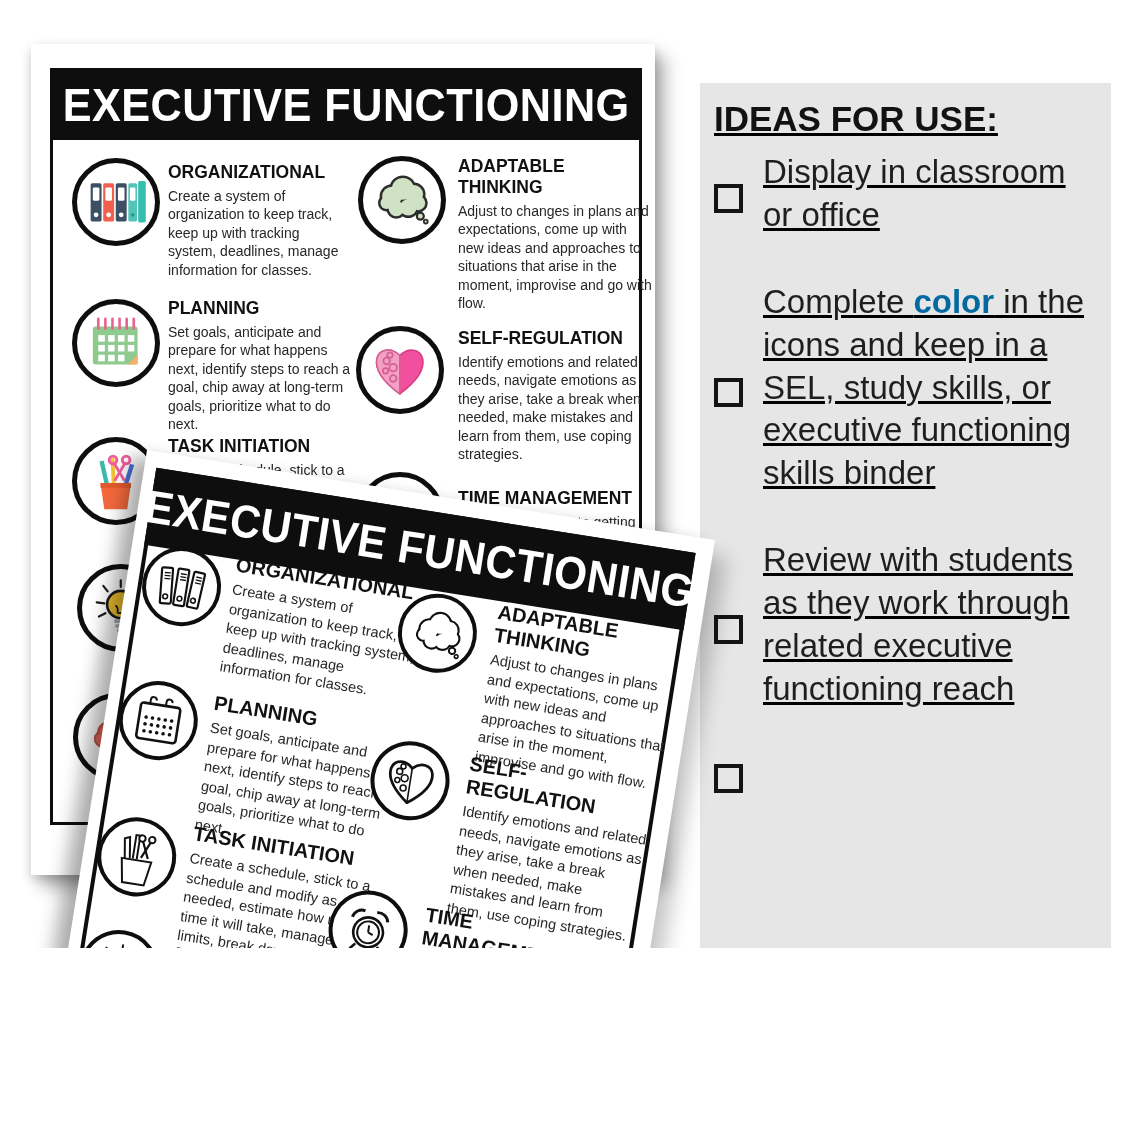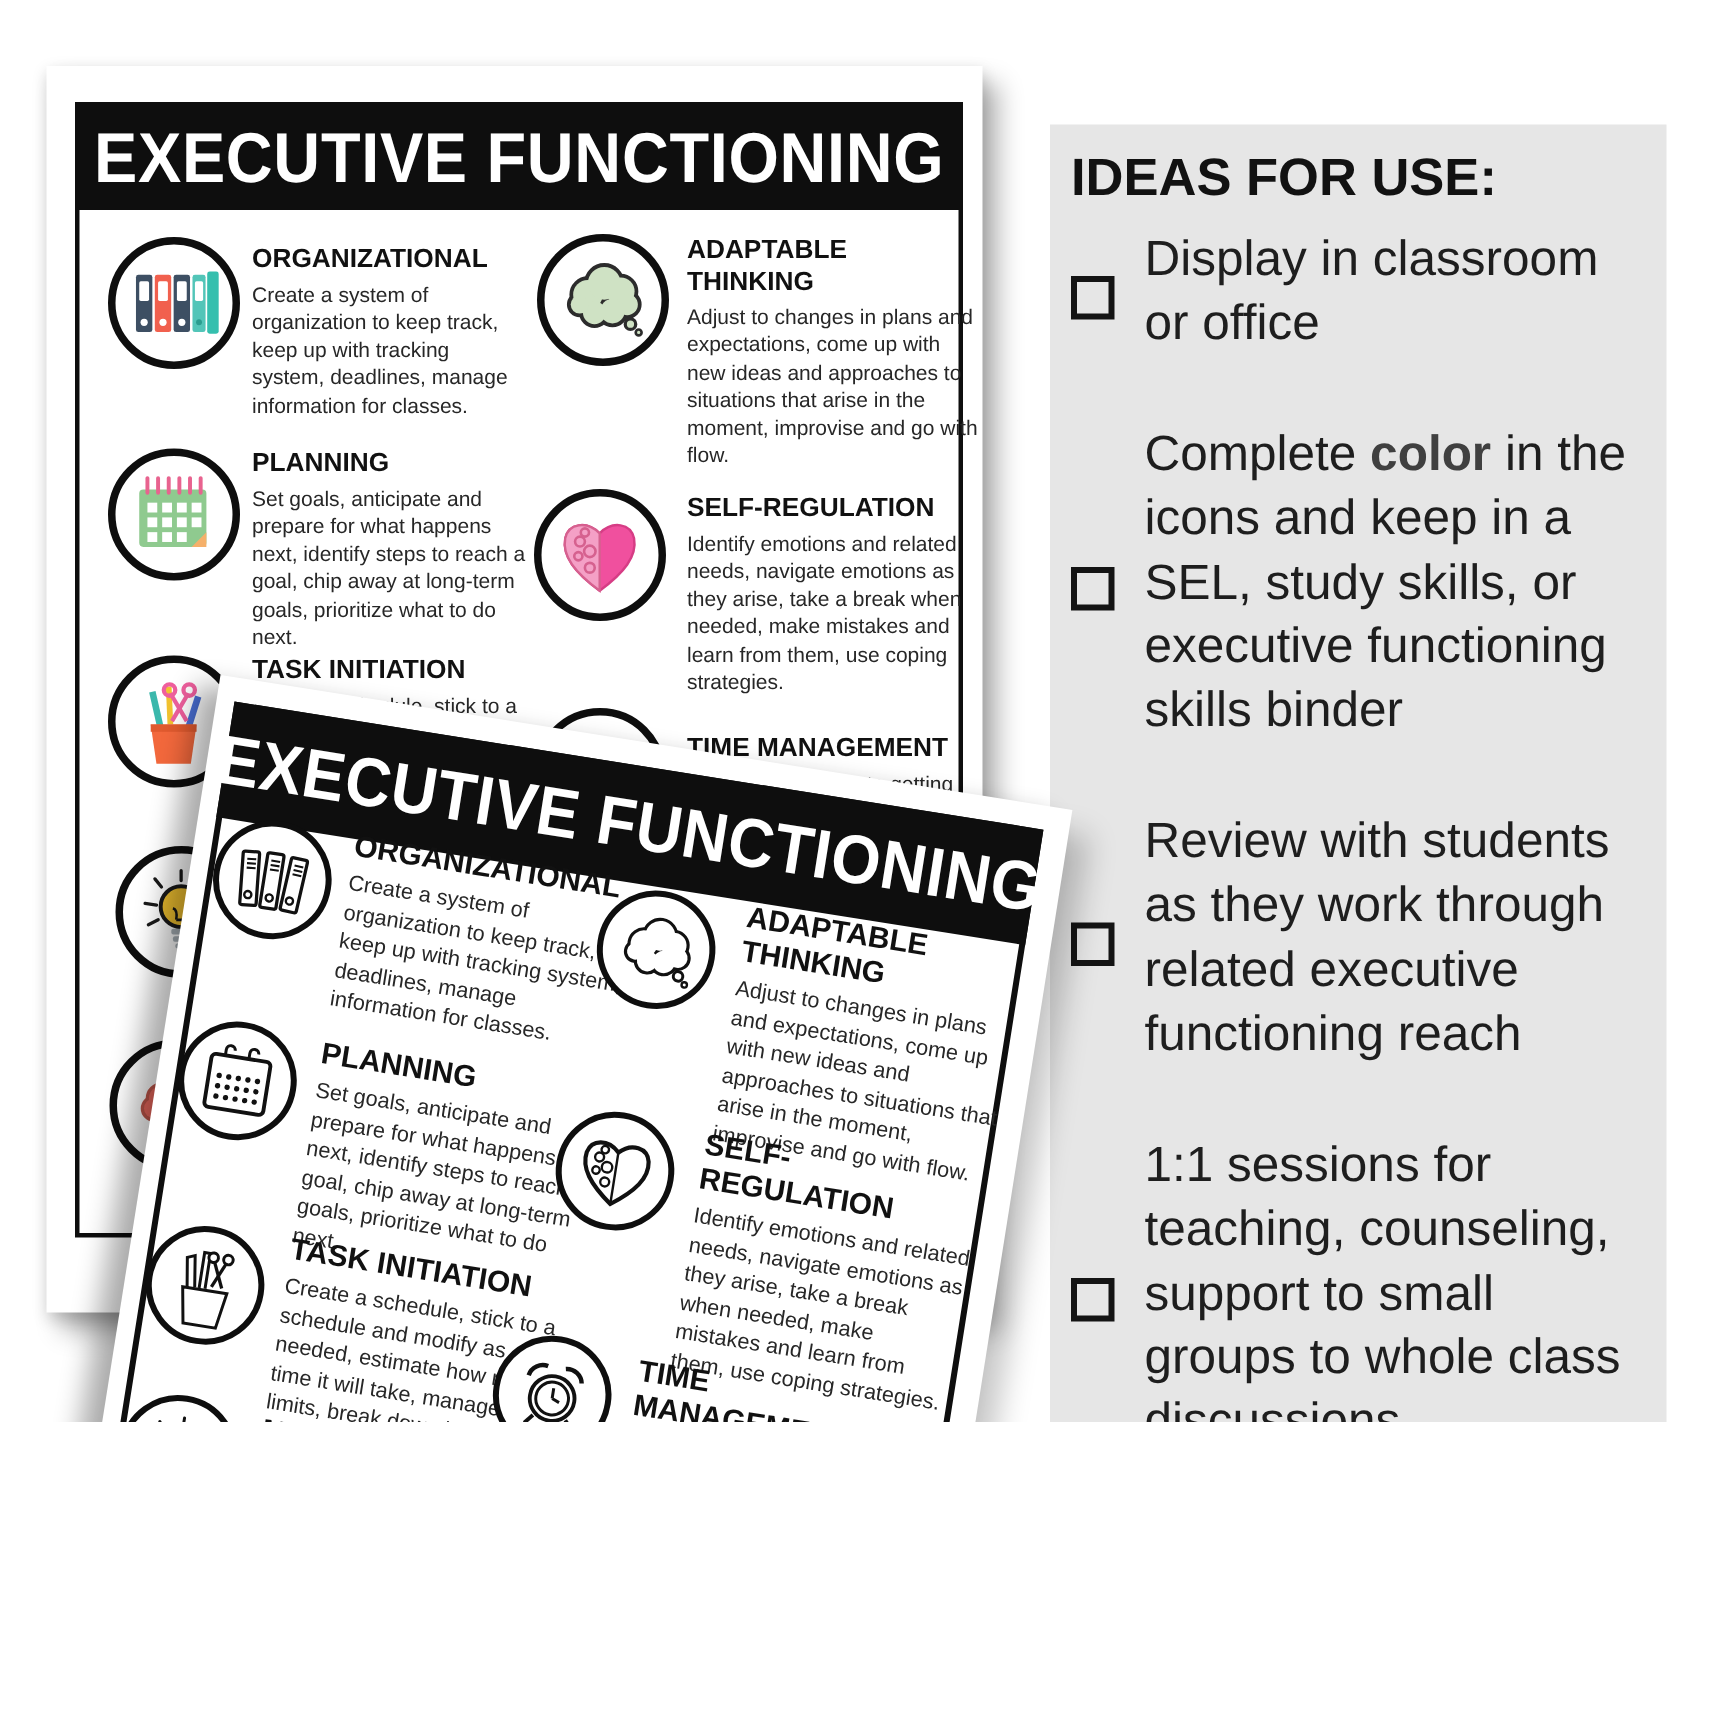--- a/index.html
+++ b/index.html
@@ -35,21 +35,21 @@
   .itext{position:absolute;}
   .ititle{font-weight:bold;color:#111;}
   .ibody{color:#272727;}
   .poster-back  .ititle{font-size:17.5px;margin-bottom:4px;}
   .poster-back  .ibody{font-size:14px;line-height:18.4px;}
   .poster-front .ititle{font-size:20px;margin-bottom:4px;}
   .poster-front .ibody{font-size:14.5px;line-height:19.5px;}
 
   
   .side-panel{position:absolute;left:700px;top:83px;width:411px;height:1014px;
-      background:#e6e6e6;box-sizing:border-box;padding:16px 18px 0 12px;}
+      background:#e6e6e6;box-sizing:border-box;padding:16px 18px 0 12px;text-decoration:underline;}
   .side-title{font-size:35px;font-weight:bold;color:#121212;margin:0 0 12px 2px;}
   .bullet{display:flex;align-items:center;margin-bottom:44px;}
   .cbox{flex:none;width:21px;height:21px;border:4px solid #141414;margin:9px 20px 0 2px;}
   .btext{font-size:33px;line-height:1.30;color:#1e1e1e;width:330px;}
   .hl{font-weight:bold;}
 </style>
 </head>
 <body>
 
 <div class="stage">
@@ -259,31 +259,30 @@
   <div class="side-panel">
     <div class="side-title">IDEAS FOR USE:</div>
 
     <div class="bullet">
       <span class="cbox"></span>
       <div class="btext">Display in classroom or office</div>
     </div>
 
     <div class="bullet">
       <span class="cbox"></span>
-      <div class="btext"><span>Complete </span><span class="hl" style="color:#404040">color</span><span> in the icons and keep in a SEL, study skills, or executive functioning skills binder</span></div>
+      <div class="btext"><span>Complete </span><span class="hl" style="color:#0369a1">color</span><span> in the icons and keep in a SEL, study skills, or executive functioning skills binder</span></div>
     </div>
 
     <div class="bullet">
       <span class="cbox"></span>
       <div class="btext">Review with students as they work through related executive functioning reach</div>
     </div>
 
     <div class="bullet">
       <span class="cbox"></span>
-      <div class="btext">1:1 sessions for teaching, counseling, support to small groups to whole class discussions</div>
     </div>
   </div>
 
   <div class="poster poster-front">
     <div class="pframe"></div>
     <div class="pbar">
       <span>EXECUTIVE FUNCTIONING</span>
     </div>
 
     <div class="badge" style="left:16px;top:90px">

